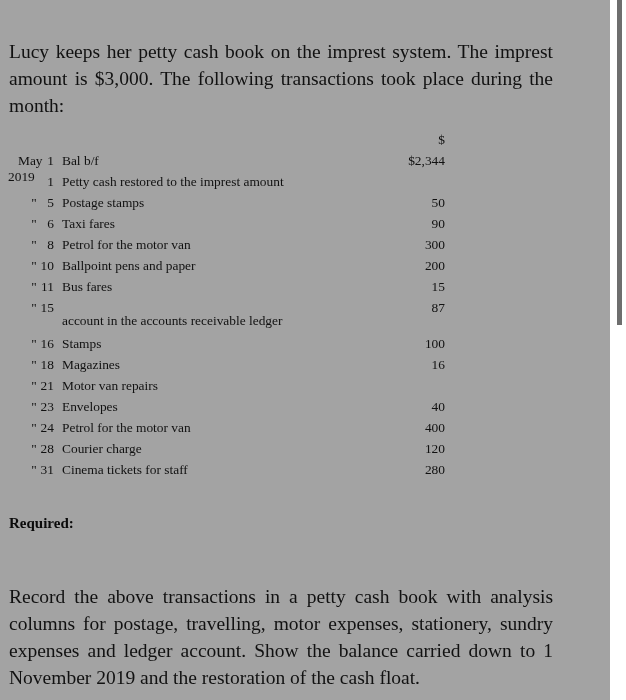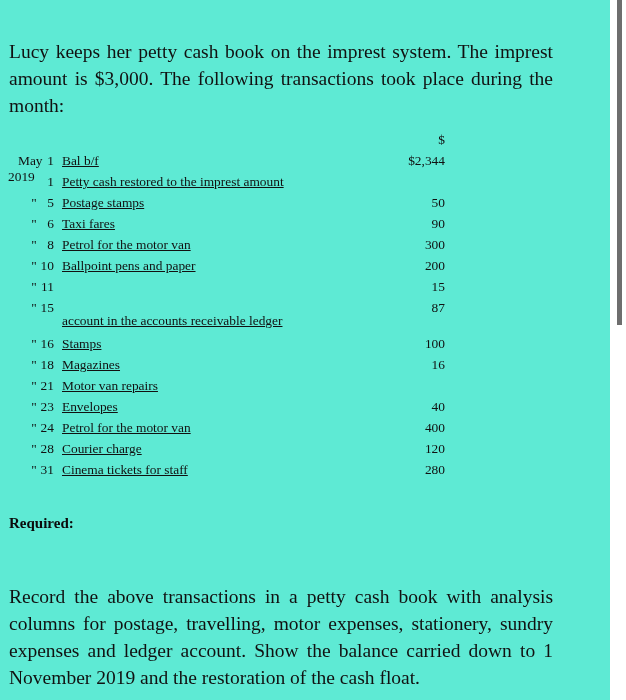--- a/index.html
+++ b/index.html
@@ -15,21 +15,21 @@
     font-family: "Liberation Serif", "DejaVu Serif", serif;
     color: #111111;
   }
 
   #page {
     position: absolute;
     left: 0;
     top: 0;
     width: 610px;
     height: 700px;
-    background: #5eead4;
+    background: #a3a3a3;
   }
 
   
   .para {
     position: absolute;
     left: 9px;
     width: 544px;
     font-size: 19.5px;
     line-height: 27px;
     text-align: justify;
@@ -97,21 +97,20 @@
     width: 24px;
     text-align: right;
   }
   .c-desc {
     position: absolute;
     left: 62px;
     top: 0;
     width: 330px;
     text-align: left;
     white-space: normal;
-    text-decoration: underline;
   }
   .c-desc .cont {
     display: block;
     margin-top: 13px;
   }
   .c-amount {
     position: absolute;
     left: 355px;
     top: 0;
     width: 90px;
@@ -188,20 +187,21 @@
     <div class="trow">
       <span class="c-ditto">"</span>
       <span class="c-day">10</span>
       <span class="c-desc">Ballpoint pens and paper</span>
       <span class="c-amount">200</span>
     </div>
 
     <div class="trow">
       <span class="c-ditto">"</span>
       <span class="c-day">11</span>
+      <span class="c-desc">Bus fares</span>
       <span class="c-amount">15</span>
     </div>
 
     <div class="trow tall">
       <span class="c-ditto">"</span>
       <span class="c-day">15</span>
       <span class="c-desc">
         <span class="cont">account in the accounts receivable ledger</span>
       </span>
       <span class="c-amount">87</span>

